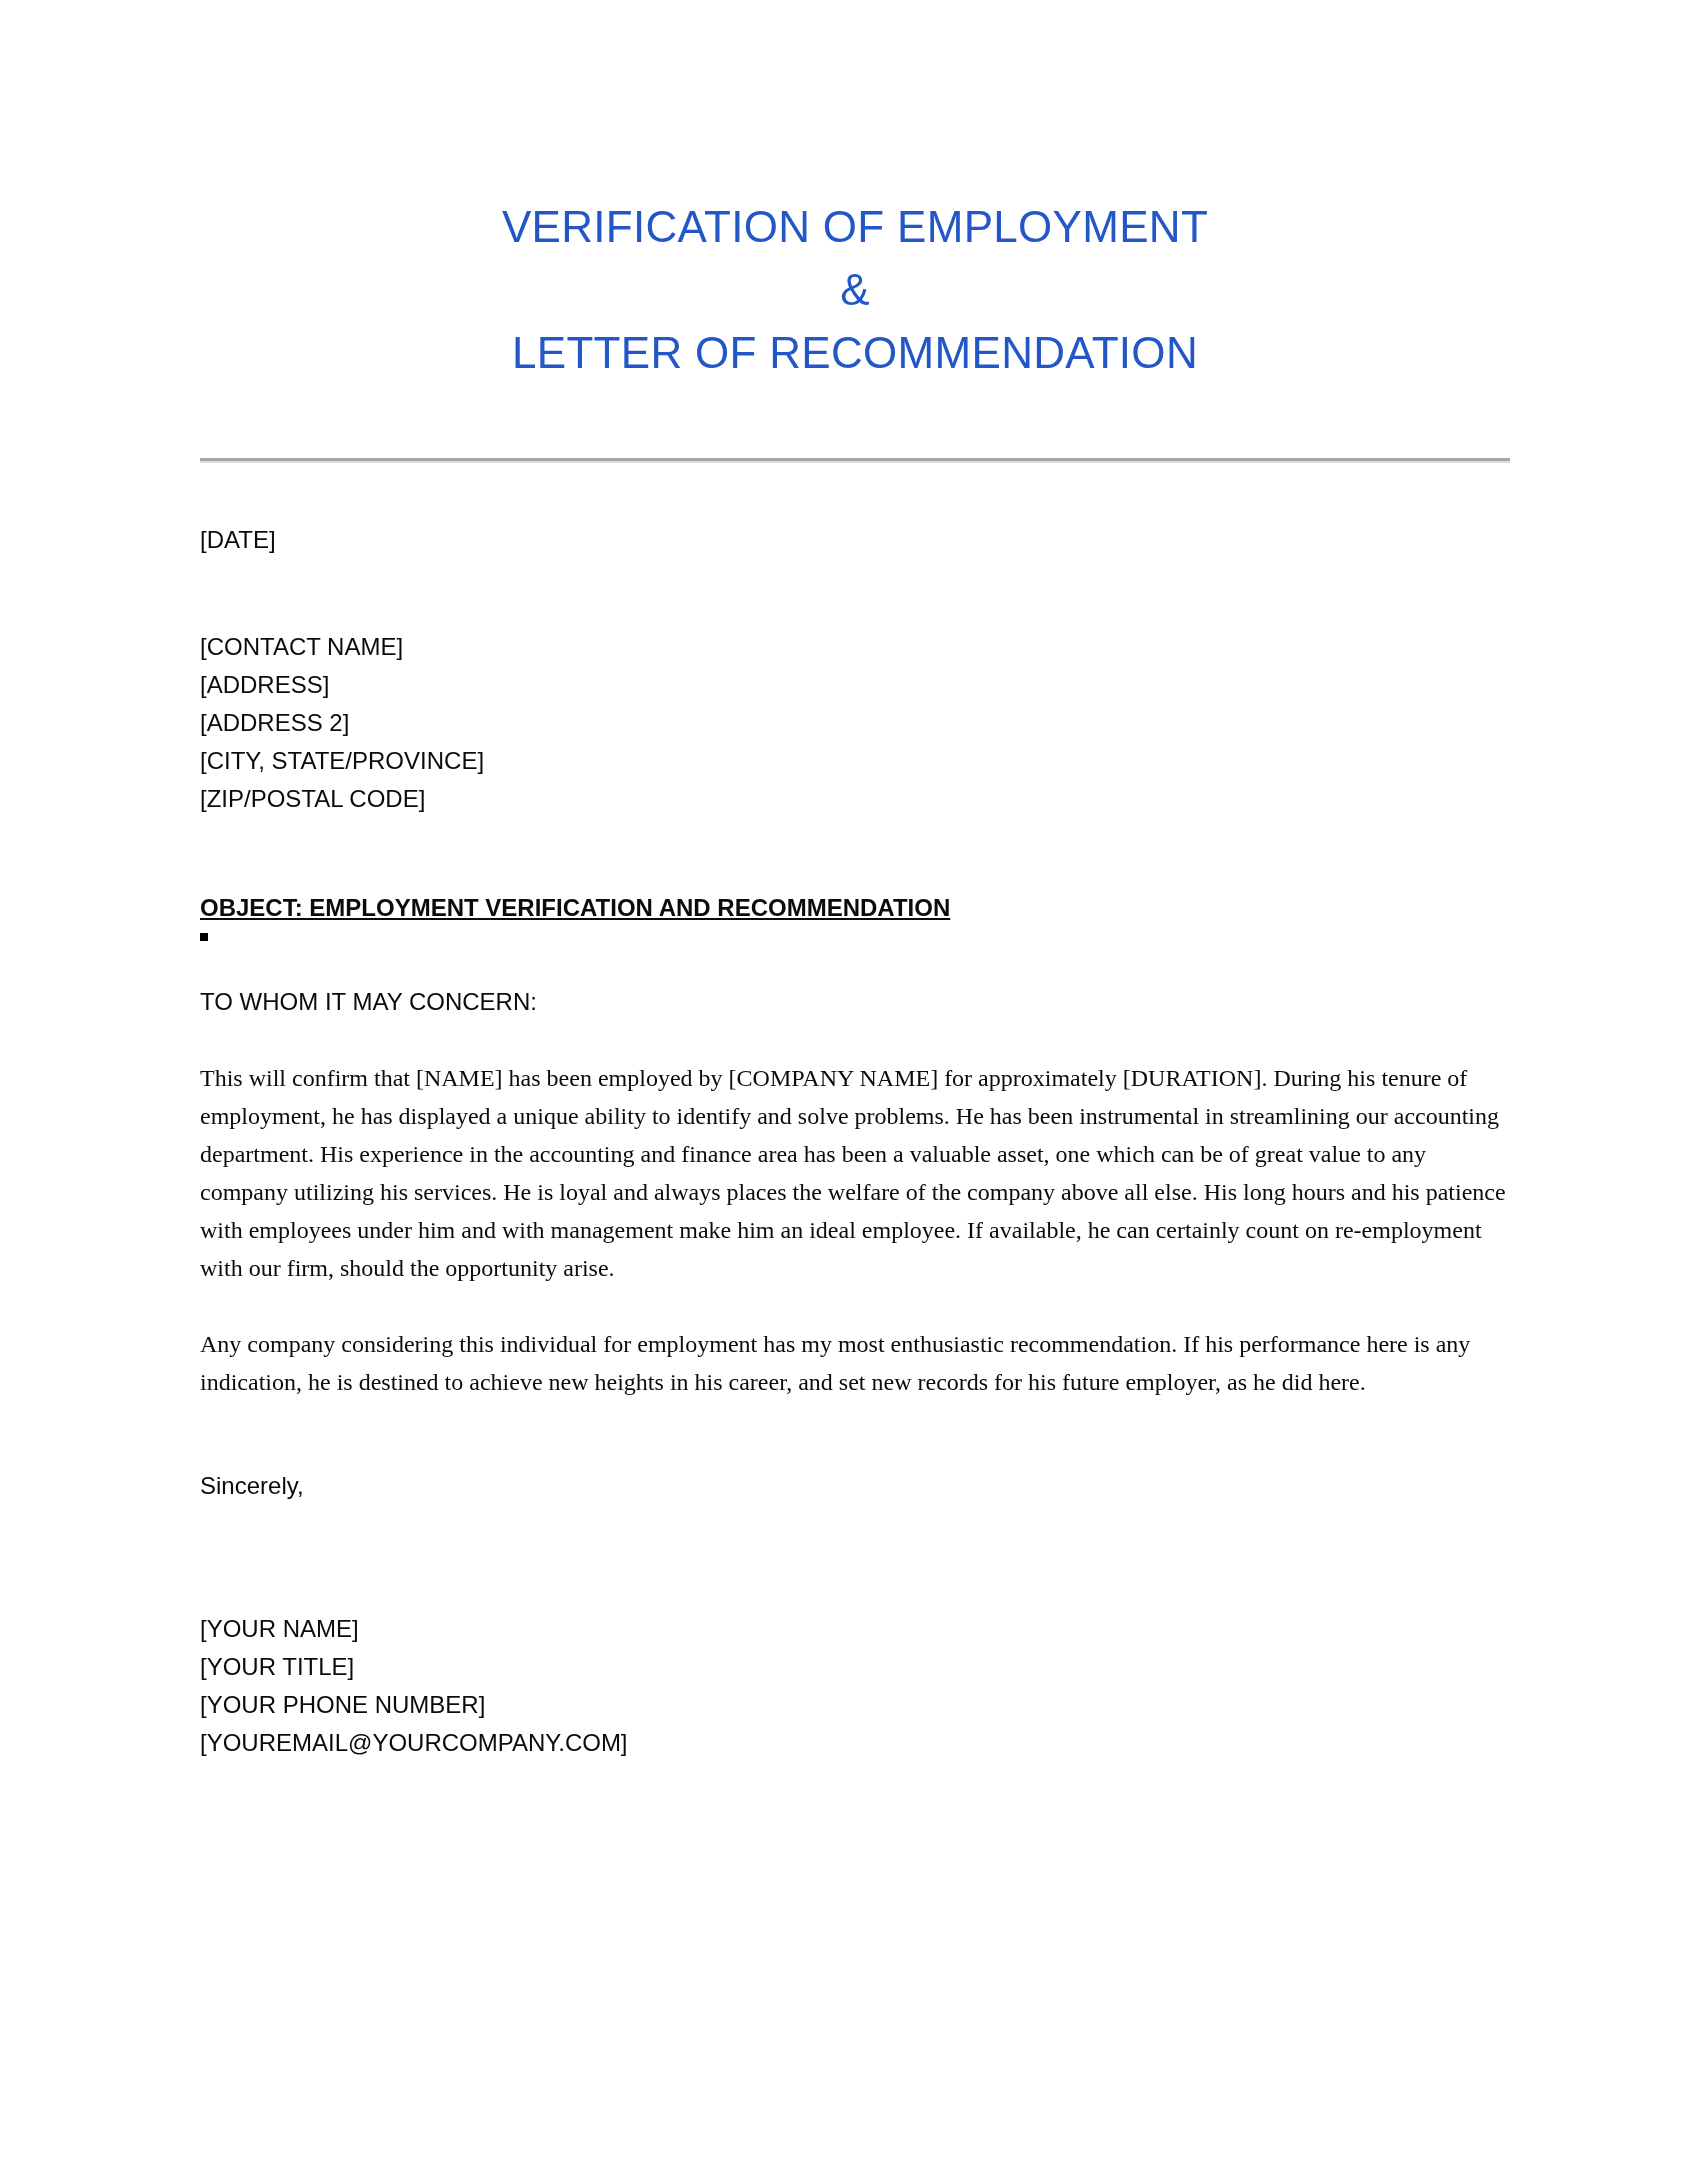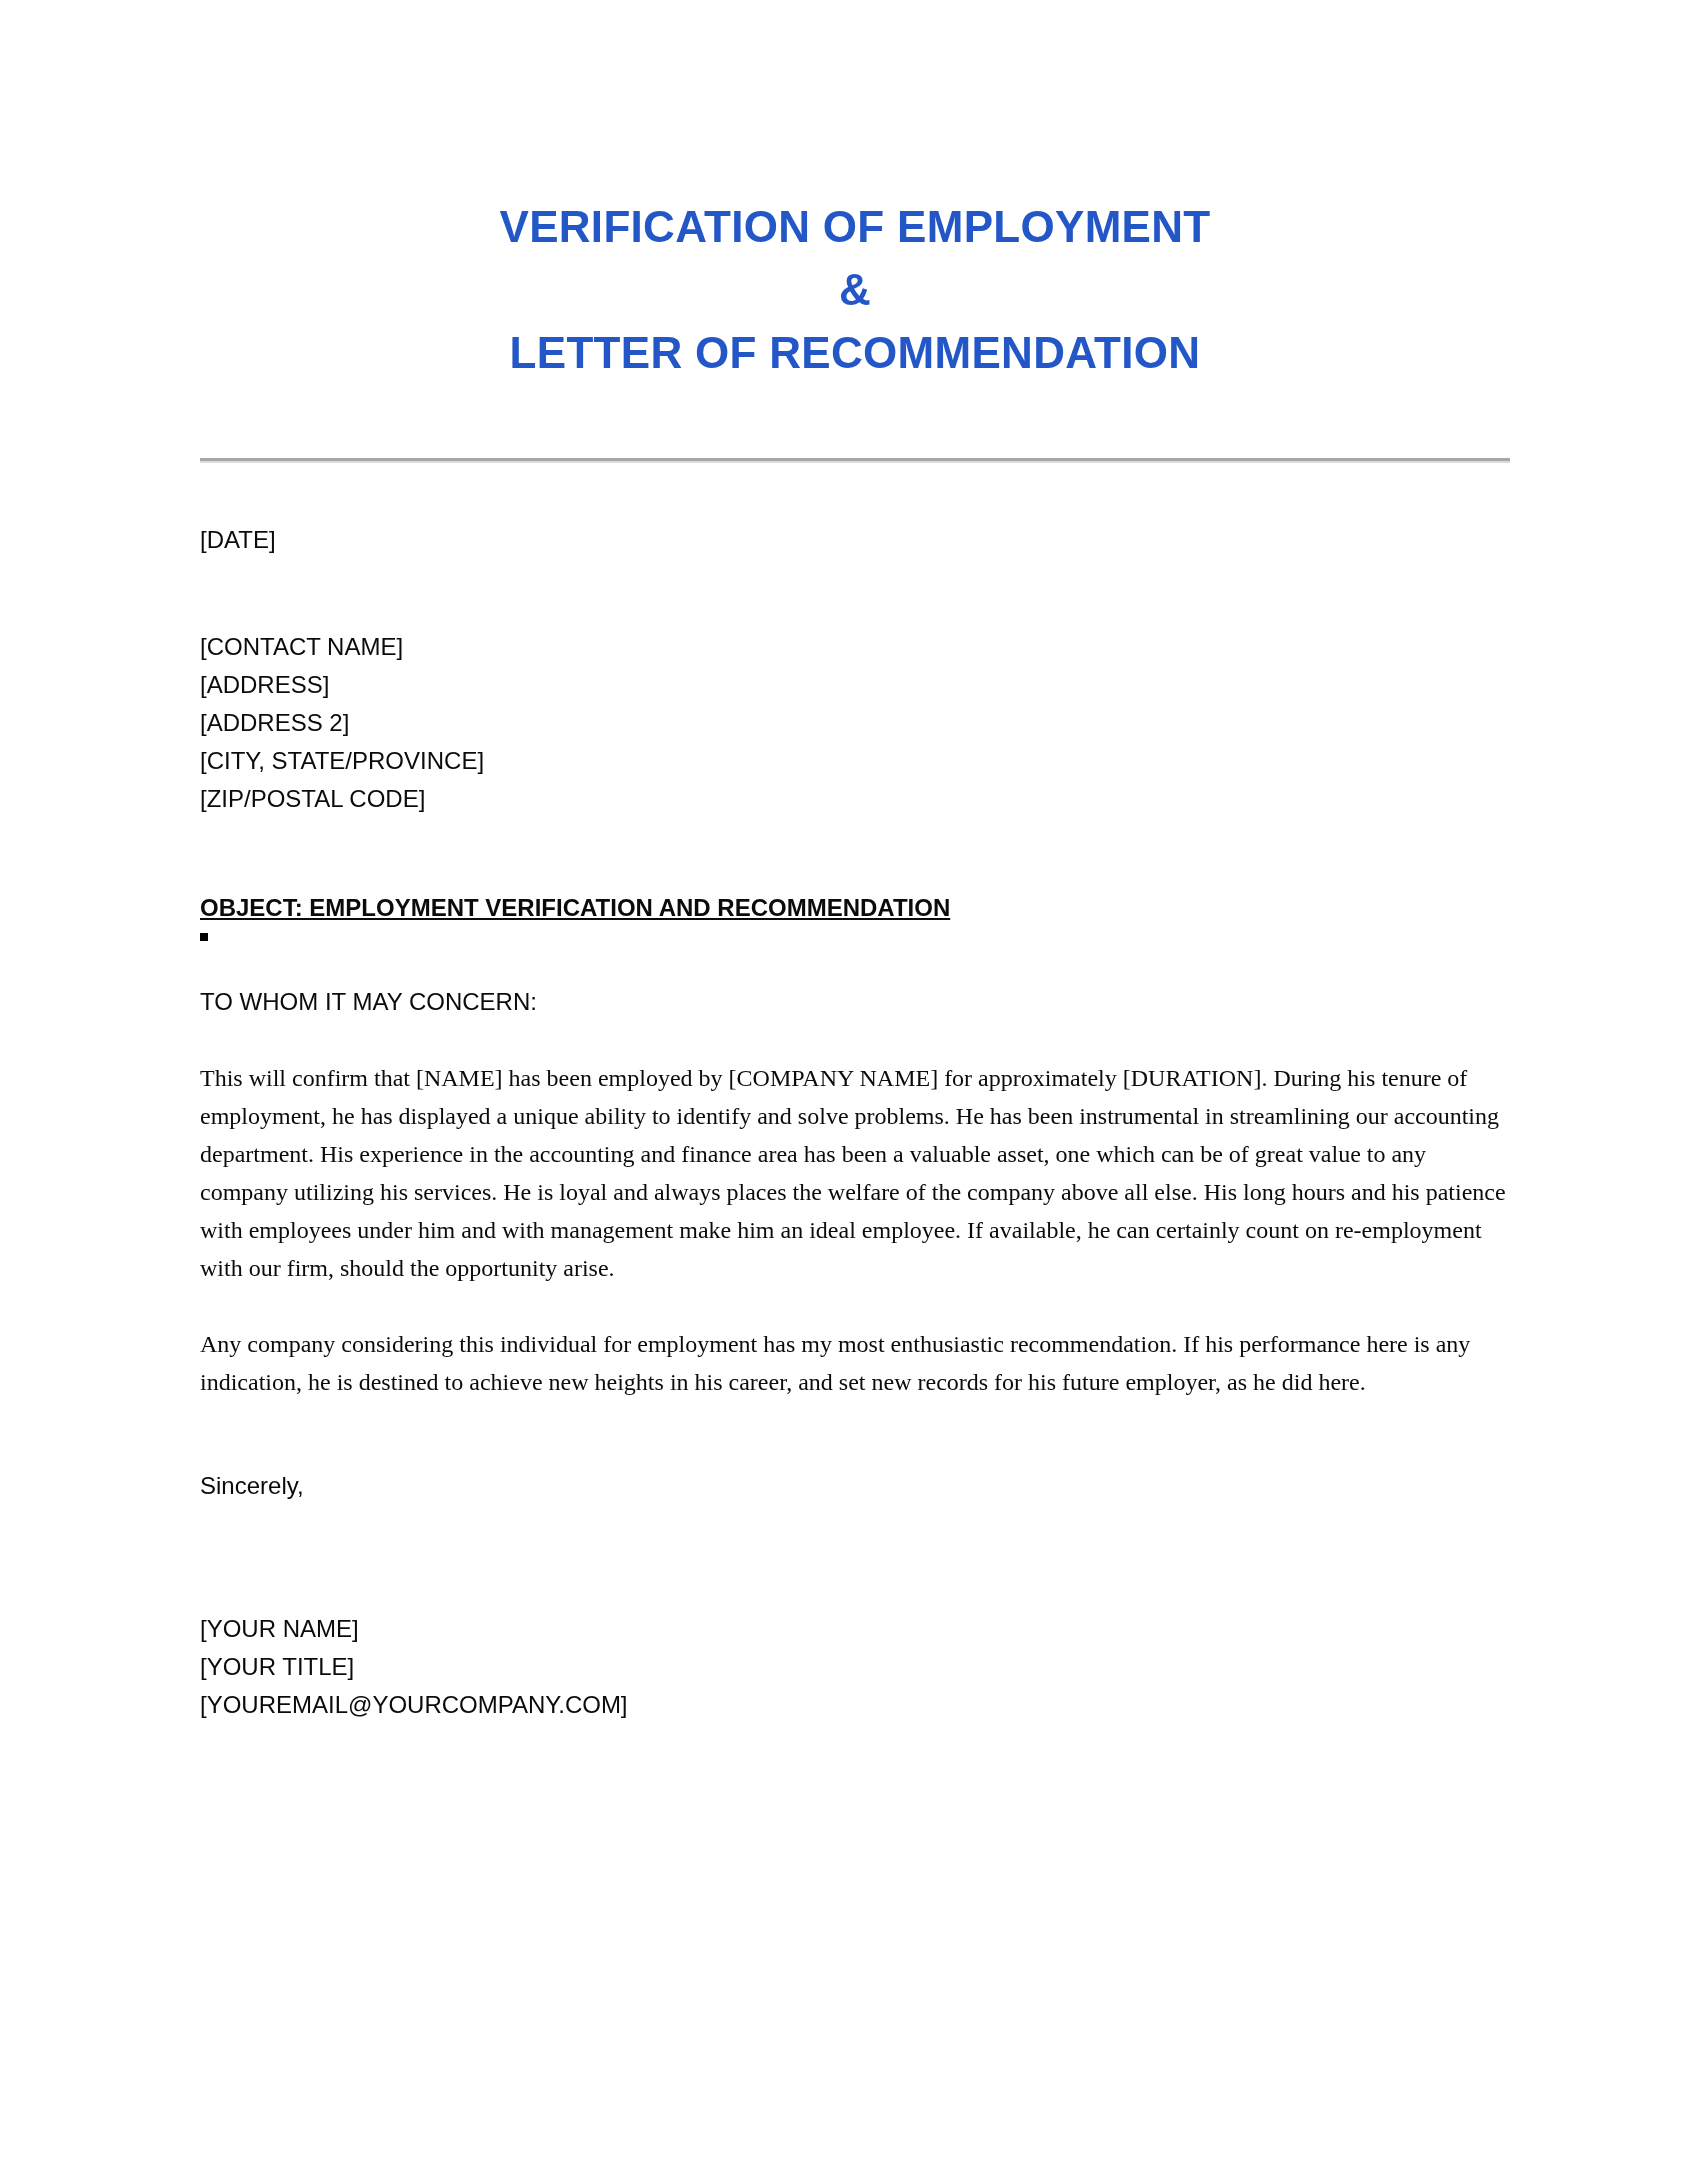--- a/index.html
+++ b/index.html
@@ -18,21 +18,21 @@
   }
   .page{
     width:1687px;height:2183px;
     padding:195px 177px 0 200px;
     overflow:hidden;
     background:#ffffff;
   }
   .doc-title{
     text-align:center;
     color:var(--title-blue);
-    font-weight:bold;
+    font-weight:normal;
     font-size:44px;
     line-height:63px;
     letter-spacing:0.3px;
   }
   .rule{
     margin-top:74px;
     height:5.3px;
     background:var(--rule-gray);
     border-bottom:2px solid var(--rule-gray-light);
   }
@@ -85,17 +85,18 @@
 
   <p class="body-text para">This will confirm that [NAME] has been employed by [COMPANY NAME] for approximately [DURATION]. During his tenure of employment, he has displayed a unique ability to identify and solve problems. He has been instrumental in streamlining our accounting department. His experience in the accounting and finance area has been a valuable asset, one which can be of great value to any company utilizing his services. He is loyal and always places the welfare of the company above all else. His long hours and his patience with employees under him and with management make him an ideal employee. If available, he can certainly count on re-employment with our firm, should the opportunity arise.</p>
 
   <p class="body-text para">Any company considering this individual for employment has my most enthusiastic recommendation. If his performance here is any indication, he is destined to achieve new heights in his career, and set new records for his future employer, as he did here.</p>
 
   <div class="body-text closing-line">Sincerely,</div>
 
   <div class="body-text signature-block">
     <div>[YOUR NAME]</div>
     <div>[YOUR TITLE]</div>
+    <div>[YOUR PHONE NUMBER]</div>
     <div>[YOUREMAIL@YOURCOMPANY.COM]</div>
   </div>
 
 </div>
 
 
 </body></html>

